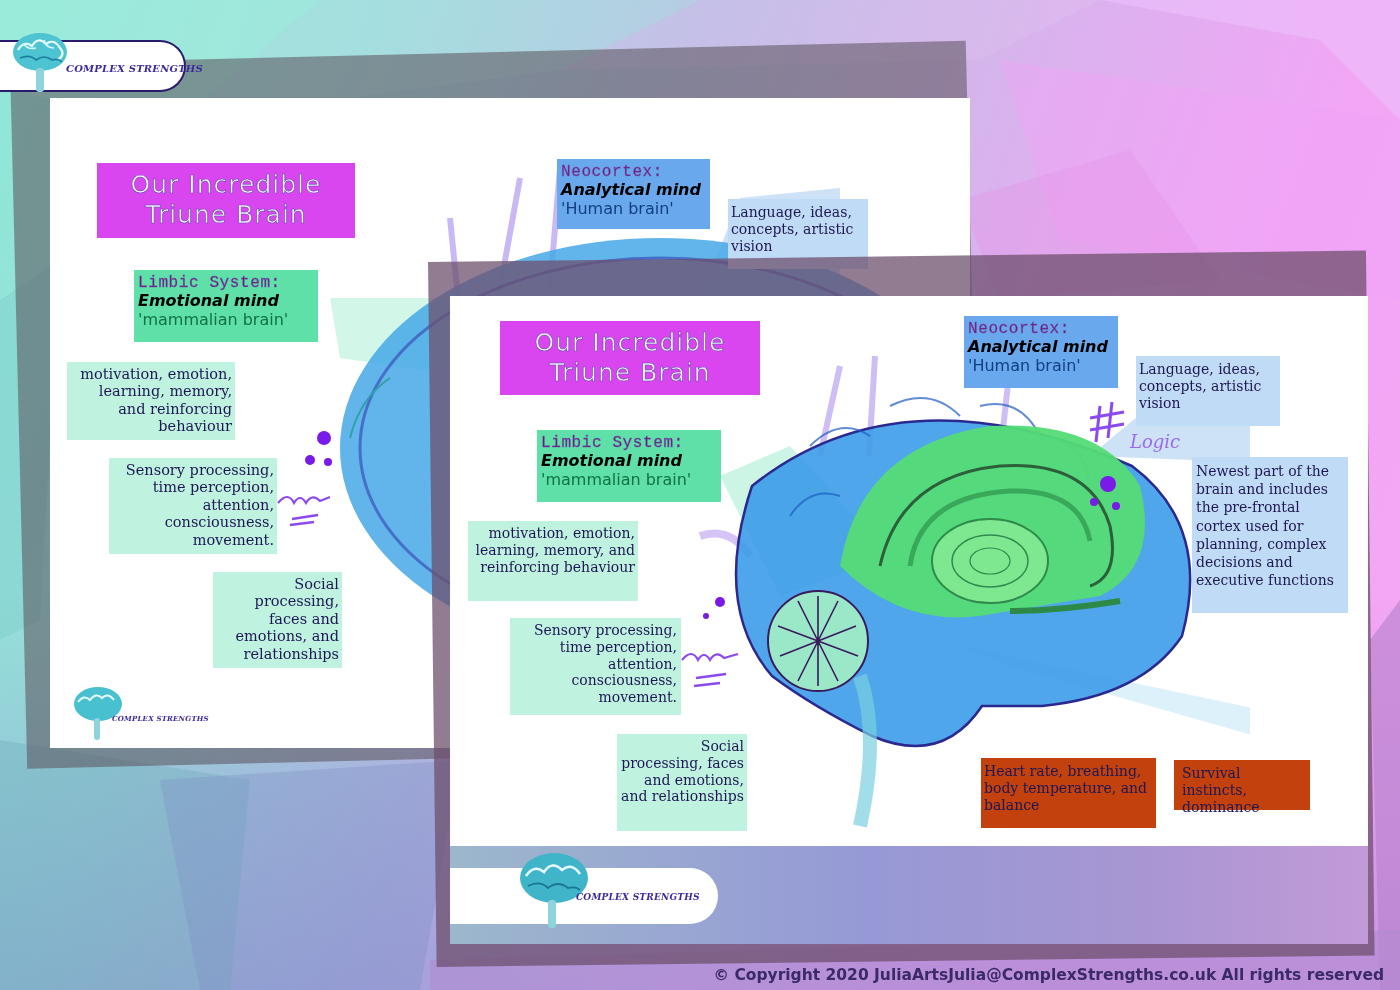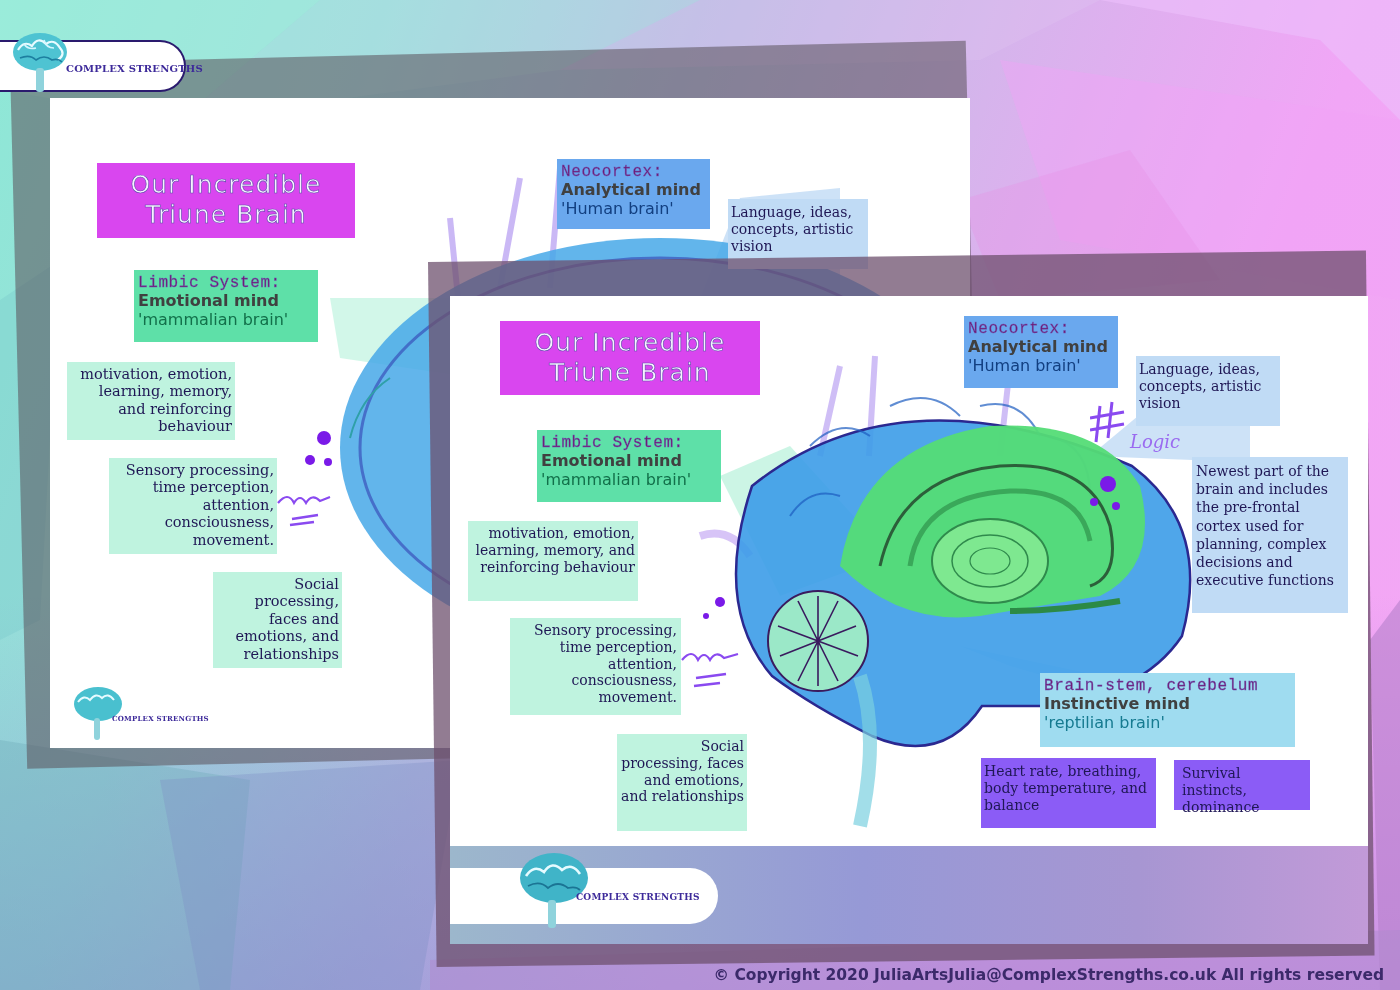--- a/index.html
+++ b/index.html
@@ -17,21 +17,21 @@
   .logo-top {
     position: absolute; left: 0; top: 40px; width: 186px; height: 52px;
     background: #fff; border: 2px solid #2a1a6e; border-left: none;
     border-radius: 0 26px 26px 0; z-index: 20;
   }
   .logo-brain {
     position: absolute; width: 50px; height: 40px;
   }
   .logo-text {
     position: absolute; font-family: "DejaVu Serif", serif; font-weight: bold;
-    color: #3d2a9a; letter-spacing: 0.2px; white-space: nowrap;
+    color: #3d2a9a; letter-spacing: 0.2px; white-space: nowrap; font-style: italic;
   }
 
   
   .slide1-shadow {
     position: absolute; left: 10px; top: 64px; width: 956px; height: 705px;
     background: rgba(90,80,90,0.55);
     transform: rotate(-1.4deg); transform-origin: left top;
   }
   .slide1 {
     position: absolute; left: 50px; top: 98px; width: 920px; height: 650px;
@@ -59,29 +59,29 @@
   .title-box {
     position: absolute; background: #d946ef;
     font-family: "DejaVu Sans", sans-serif; color: #f6f3ff;
     text-align: center; line-height: 1.18; letter-spacing: 1px;
     -webkit-text-stroke: 0.6px #5b46a8;
   }
   .label-box {
     position: absolute; font-family: "DejaVu Sans", sans-serif; line-height: 1.15;
   }
   .label-box .l1 { display: block; color: #701a75; -webkit-text-stroke: 0.4px #6d58b4; letter-spacing: 0.6px; font-family: Liberation Mono, monospace; }
-  .label-box .l2 { display: block; font-weight: bold; color: #404040; }
+  .label-box .l2 { display: block; font-weight: bold; font-style: italic; color: #000000; }
   .label-box .l3 { display: block; }
   .desc {
     position: absolute; font-family: "DejaVu Serif", serif; color: #1f1755;
     line-height: 1.2;
   }
   .green-bg { background: #bff3df; text-align: right; }
   .blue-bg  { background: #c0dbf5; }
-  .cyan-bg  { background: #8b5cf6; }
+  .cyan-bg  { background: #c2410c; }
 
   .brain-art { position: absolute; }
 
   .copyright {
     position: absolute; right: 16px; bottom: 6px;
     font-family: "DejaVu Sans", sans-serif; font-weight: bold; font-size: 15.5px;
     color: #3b2a6a; white-space: nowrap;
   }
   .blur { filter: blur(0.45px); }
 </style>
@@ -213,25 +213,20 @@
     <span class="l2">Emotional mind</span>
     <span class="l3" style="color:#12704a;">'mammalian brain'</span>
   </div>
 
   <div class="label-box" style="left:514px;top:20px;width:154px;height:72px;background:#6aa8ee;padding:4px 4px;font-size:16px;">
     <span class="l1">Neocortex:</span>
     <span class="l2">Analytical mind</span>
     <span class="l3" style="color:#123f80;">'Human brain'</span>
   </div>
 
-  <div class="label-box" style="left:590px;top:377px;width:255px;height:74px;background:#9fdcf0;padding:4px 4px;font-size:16px;">
-    <span class="l1">Brain-stem, cerebelum</span>
-    <span class="l2">Instinctive mind</span>
-    <span class="l3" style="color:#157a90;">'reptilian brain'</span>
-  </div>
 
   <div class="desc blue-bg" style="left:686px;top:60px;width:144px;height:70px;font-size:14px;padding:5px 3px;">Language, ideas, concepts, artistic vision</div>
   <div class="desc blue-bg" style="left:742px;top:149px;width:156px;height:156px;font-size:14px;padding:5px 4px;line-height:1.3;margin-top:12px;">Newest part of the brain and includes the pre-frontal cortex used for planning, complex decisions and executive functions</div>
 
   <div class="desc green-bg" style="left:18px;top:225px;width:170px;height:80px;font-size:14px;padding:4px 3px;">motivation, emotion, learning, memory, and reinforcing behaviour</div>
   <div class="desc green-bg" style="left:60px;top:322px;width:171px;height:97px;font-size:14px;padding:4px 4px;">Sensory processing, time perception, attention, consciousness, movement.</div>
   <div class="desc green-bg" style="left:167px;top:438px;width:130px;height:97px;font-size:14px;padding:4px 3px;">Social processing, faces and emotions, and relationships</div>
 
   <div class="desc cyan-bg" style="left:531px;top:462px;width:175px;height:70px;font-size:14px;padding:5px 3px;">Heart rate, breathing, body temperature, and balance</div>
   <div class="desc cyan-bg" style="left:724px;top:464px;width:136px;height:50px;font-size:14px;padding:5px 8px;">Survival instincts, dominance</div>

